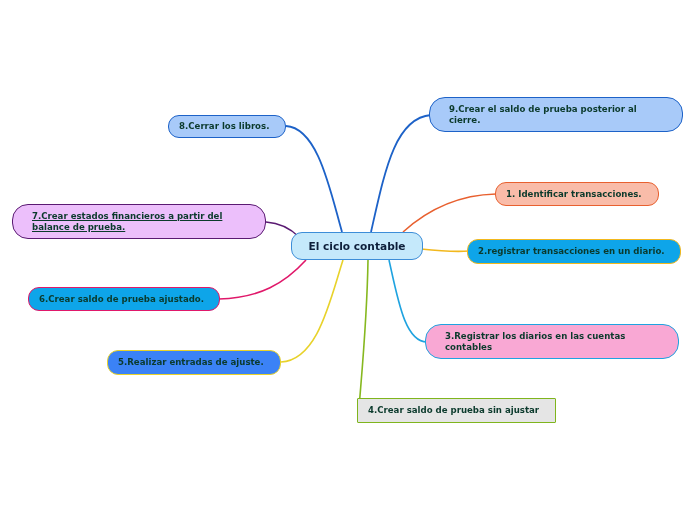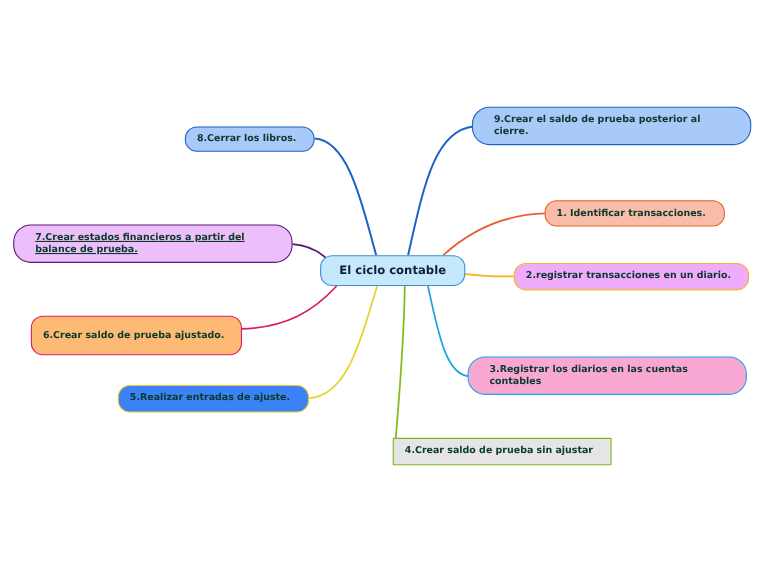--- a/index.html
+++ b/index.html
@@ -89,25 +89,25 @@
   </div>
 
   <div class="node centered" style="left:495px; top:182px; width:164px; height:24px; background:#f9bca9; border-color:#e8602f; border-radius:11px;">
     <span>1. Identificar transacciones.</span>
   </div>
 
   <div class="node pad-left" style="left:12px; top:204px; width:254px; height:35px; background:#ecbffb; border-color:#5a1a72; border-radius:16px;text-decoration:underline;">
     <span>7.Crear estados financieros a partir del balance de prueba.</span>
   </div>
 
-  <div class="node centered" style="left:467px; top:239px; width:214px; height:25px; background:#f0abfc; border-color:#f2b81d; border-radius:11px;">
+  <div class="node centered" style="left:467px; top:239px; width:214px; height:25px; background:#0ea5e9; border-color:#f2b81d; border-radius:11px;">
     <span>2.registrar transacciones en un diario.</span>
   </div>
 
-  <div class="node centered" style="left:28px; top:287px; width:192px; height:36px; background:#fdba74; border-color:#e0186a; border-radius:11px;">
+  <div class="node centered" style="left:28px; top:287px; width:192px; height:24px; background:#0ea5e9; border-color:#e0186a; border-radius:11px;">
     <span>6.Crear saldo de prueba ajustado.</span>
   </div>
 
   <div class="node pad-left" style="left:425px; top:324px; width:254px; height:35px; background:#f9a8d4; border-color:#1fa3e0; border-radius:16px;">
     <span>3.Registrar los diarios en las cuentas contables</span>
   </div>
 
   <div class="node centered" style="left:107px; top:350px; width:174px; height:25px; background:#3b82f6; border-color:#e8d22a; border-radius:11px;">
     <span>5.Realizar entradas de ajuste.</span>
   </div>

